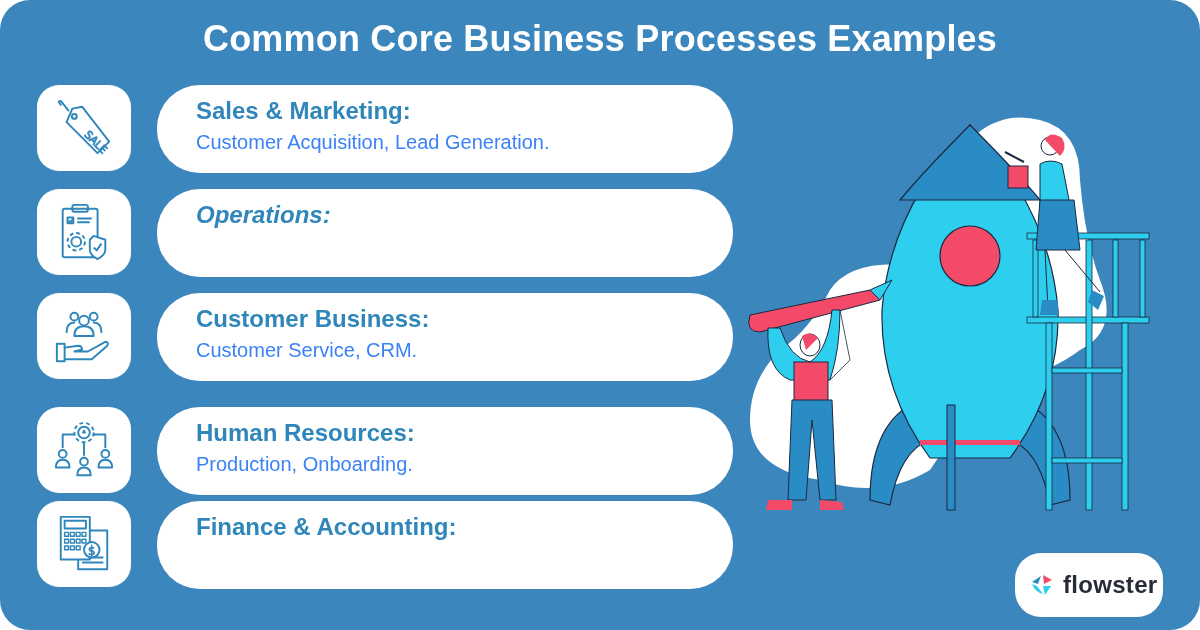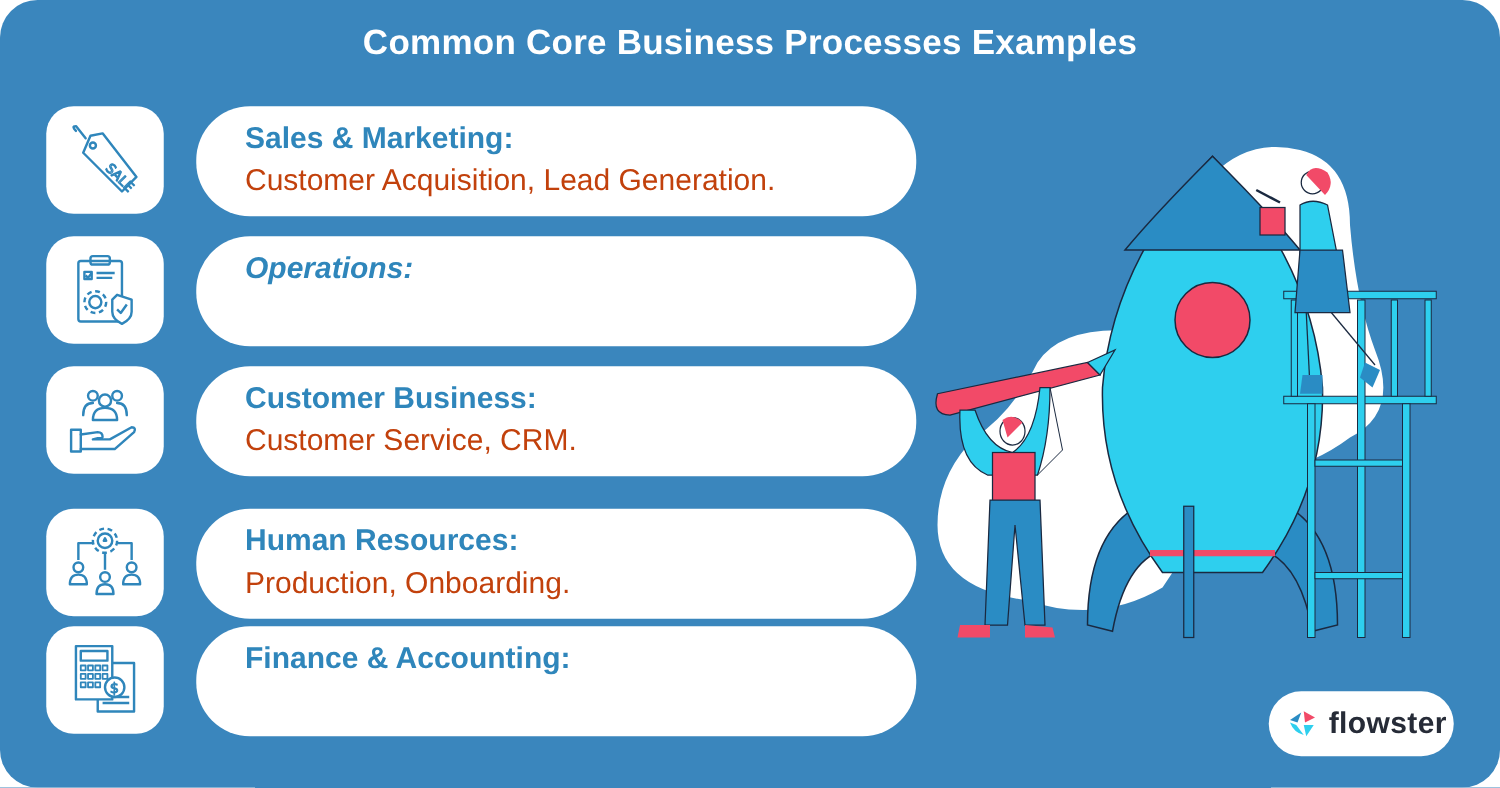--- a/index.html
+++ b/index.html
@@ -11,45 +11,45 @@
     }
     .canvas {
       position: absolute; left: 0; top: 0; width: 1200px; height: 630px;
       background: #3a86bd;
       border-radius: 30px;
       overflow: hidden;
     }
     .title {
       position: absolute; left: 0; right: 0; top: 18px;
       text-align: center; color: #ffffff;
-      font-size: 28px; font-weight: 700; letter-spacing: 0.2px;
+      font-size: 36px; font-weight: 700; letter-spacing: 0.2px;
     }
     .row { position: absolute; left: 37px; width: 700px; height: 86px; }
     .icon-box {
       position: absolute; left: 0; top: 0; width: 94px; height: 86px;
       background: #ffffff; border-radius: 22px;
       display: flex; align-items: center; justify-content: center;
     }
     .icon-box svg { width: 62px; height: 62px; }
     .card {
       position: absolute; left: 120px; top: 0; width: 576px; height: 88px;
       background: #ffffff; border-radius: 43px;
     }
     .card .head {
       position: absolute; left: 39px; top: 12px;
       color: #2f86bb; font-size: 24px; font-weight: 700;
     }
     .card .body {
       position: absolute; left: 39px; top: 46px;
-      color: #c2410c; font-size: 24px; font-weight: 400;
+      color: #3b82f6; font-size: 20px; font-weight: 400;
       white-space: nowrap;
     }
     .illus { position: absolute; left: 740px; top: 100px; width: 460px; height: 420px; }
     .logo-pill {
-      position: absolute; left: 1015px; top: 553px; width: 148px; height: 52px;
+      position: absolute; left: 1015px; top: 553px; width: 148px; height: 64px;
       background: #ffffff; border-radius: 26px;
       display: flex; align-items: center; padding-left: 14px; box-sizing: border-box;
     }
     .logo-pill svg { width: 26px; height: 26px; margin-right: 8px; }
     .logo-text { font-size: 24px; font-weight: 700; color: #262b37; letter-spacing: 0.3px; }
   </style>
 </head>
 <body>
 
 <div class="canvas">

